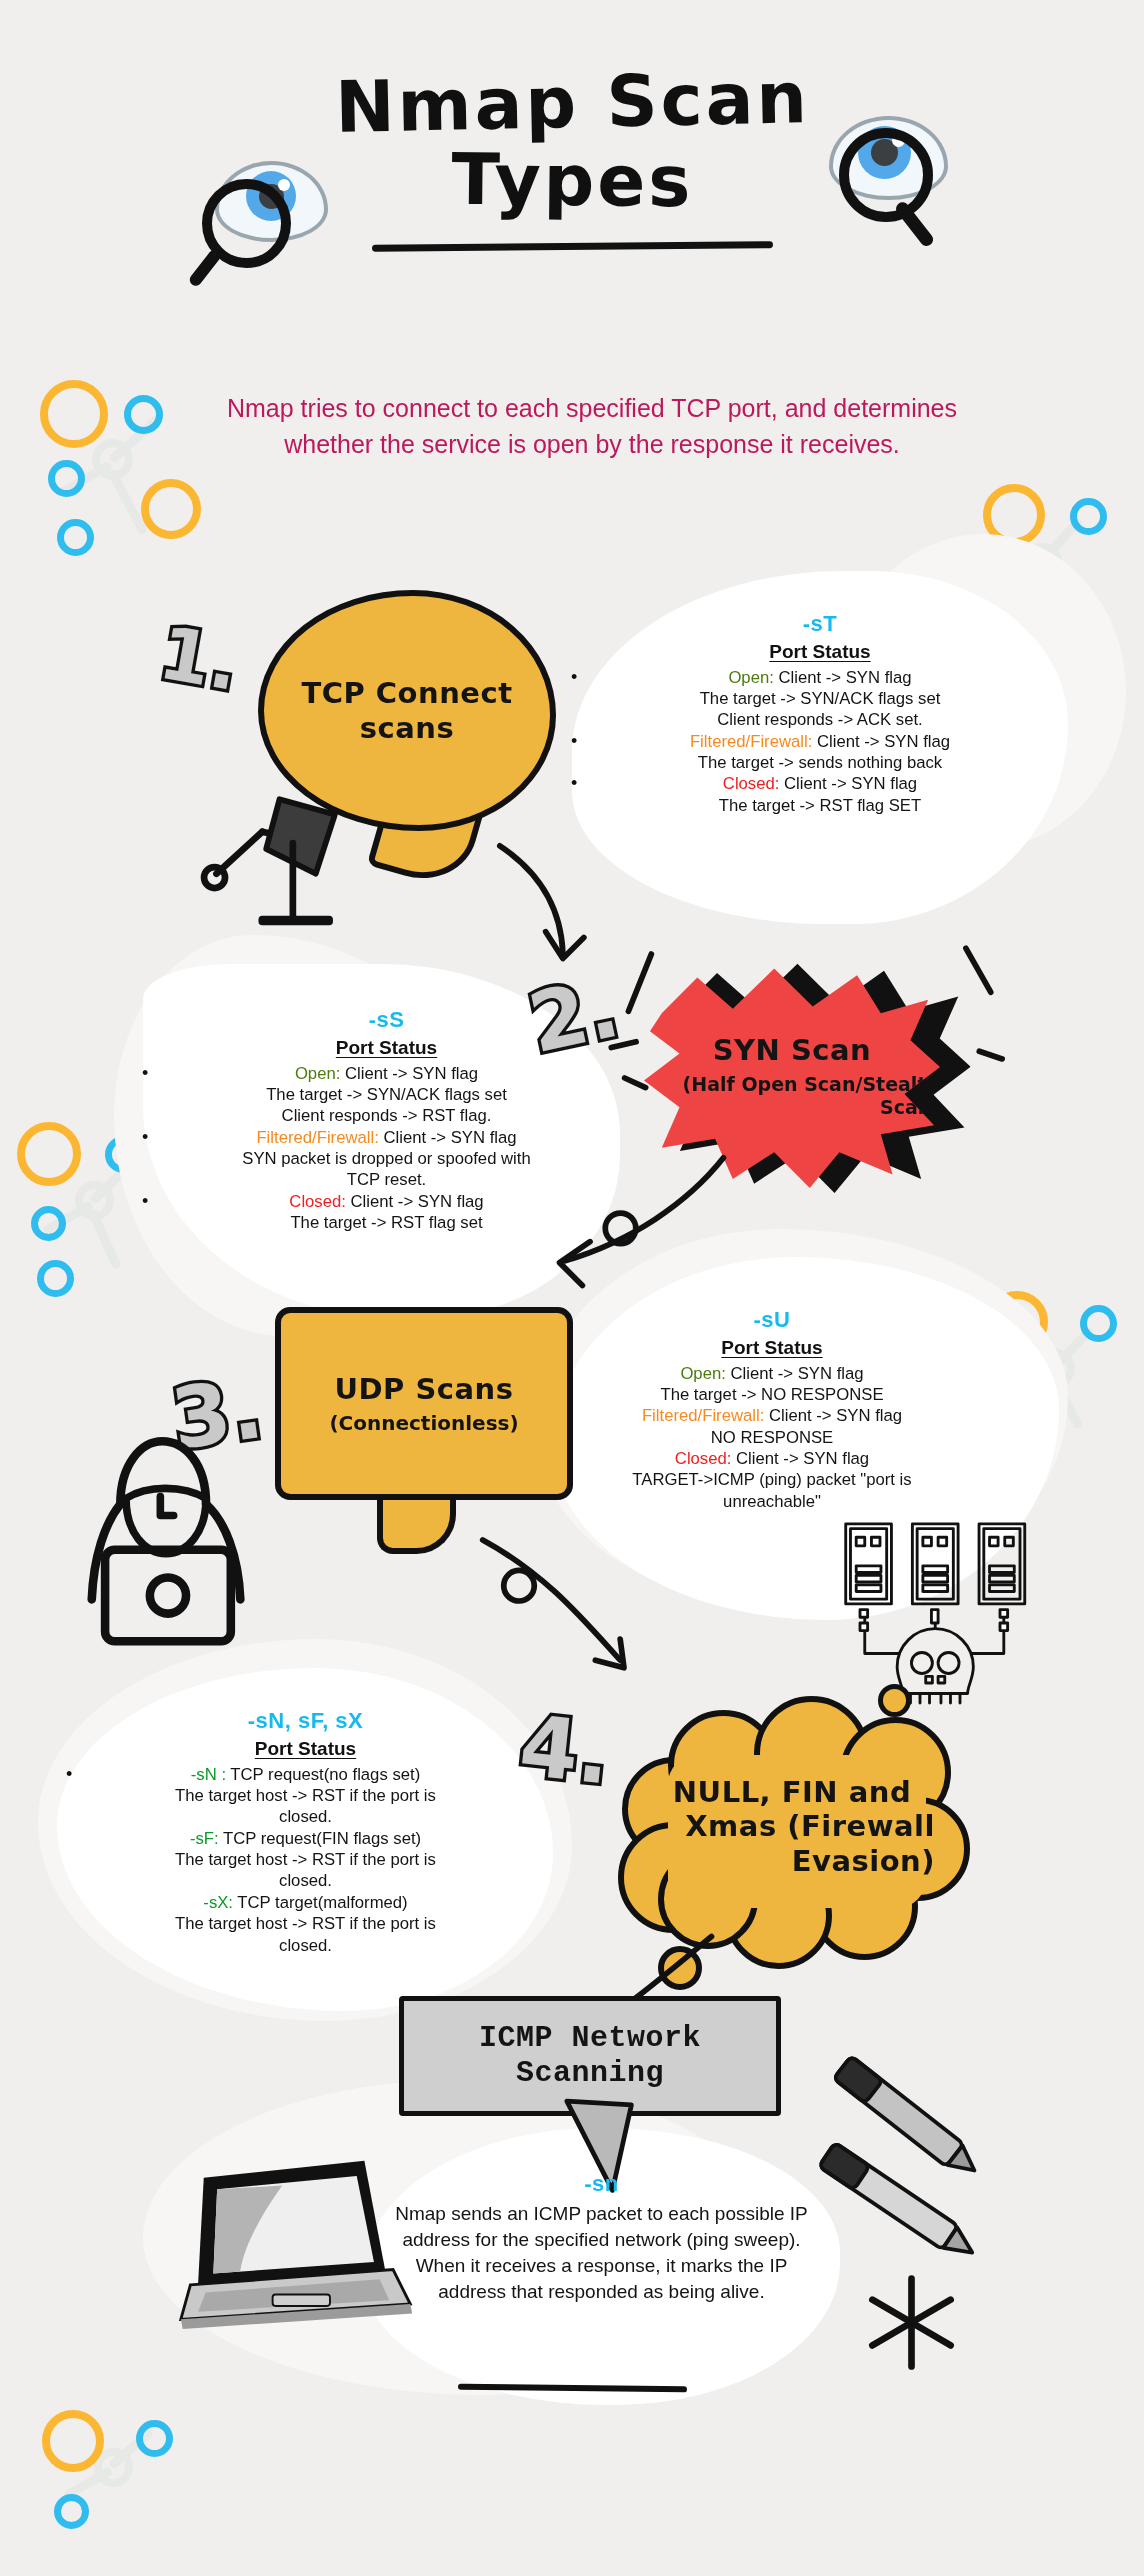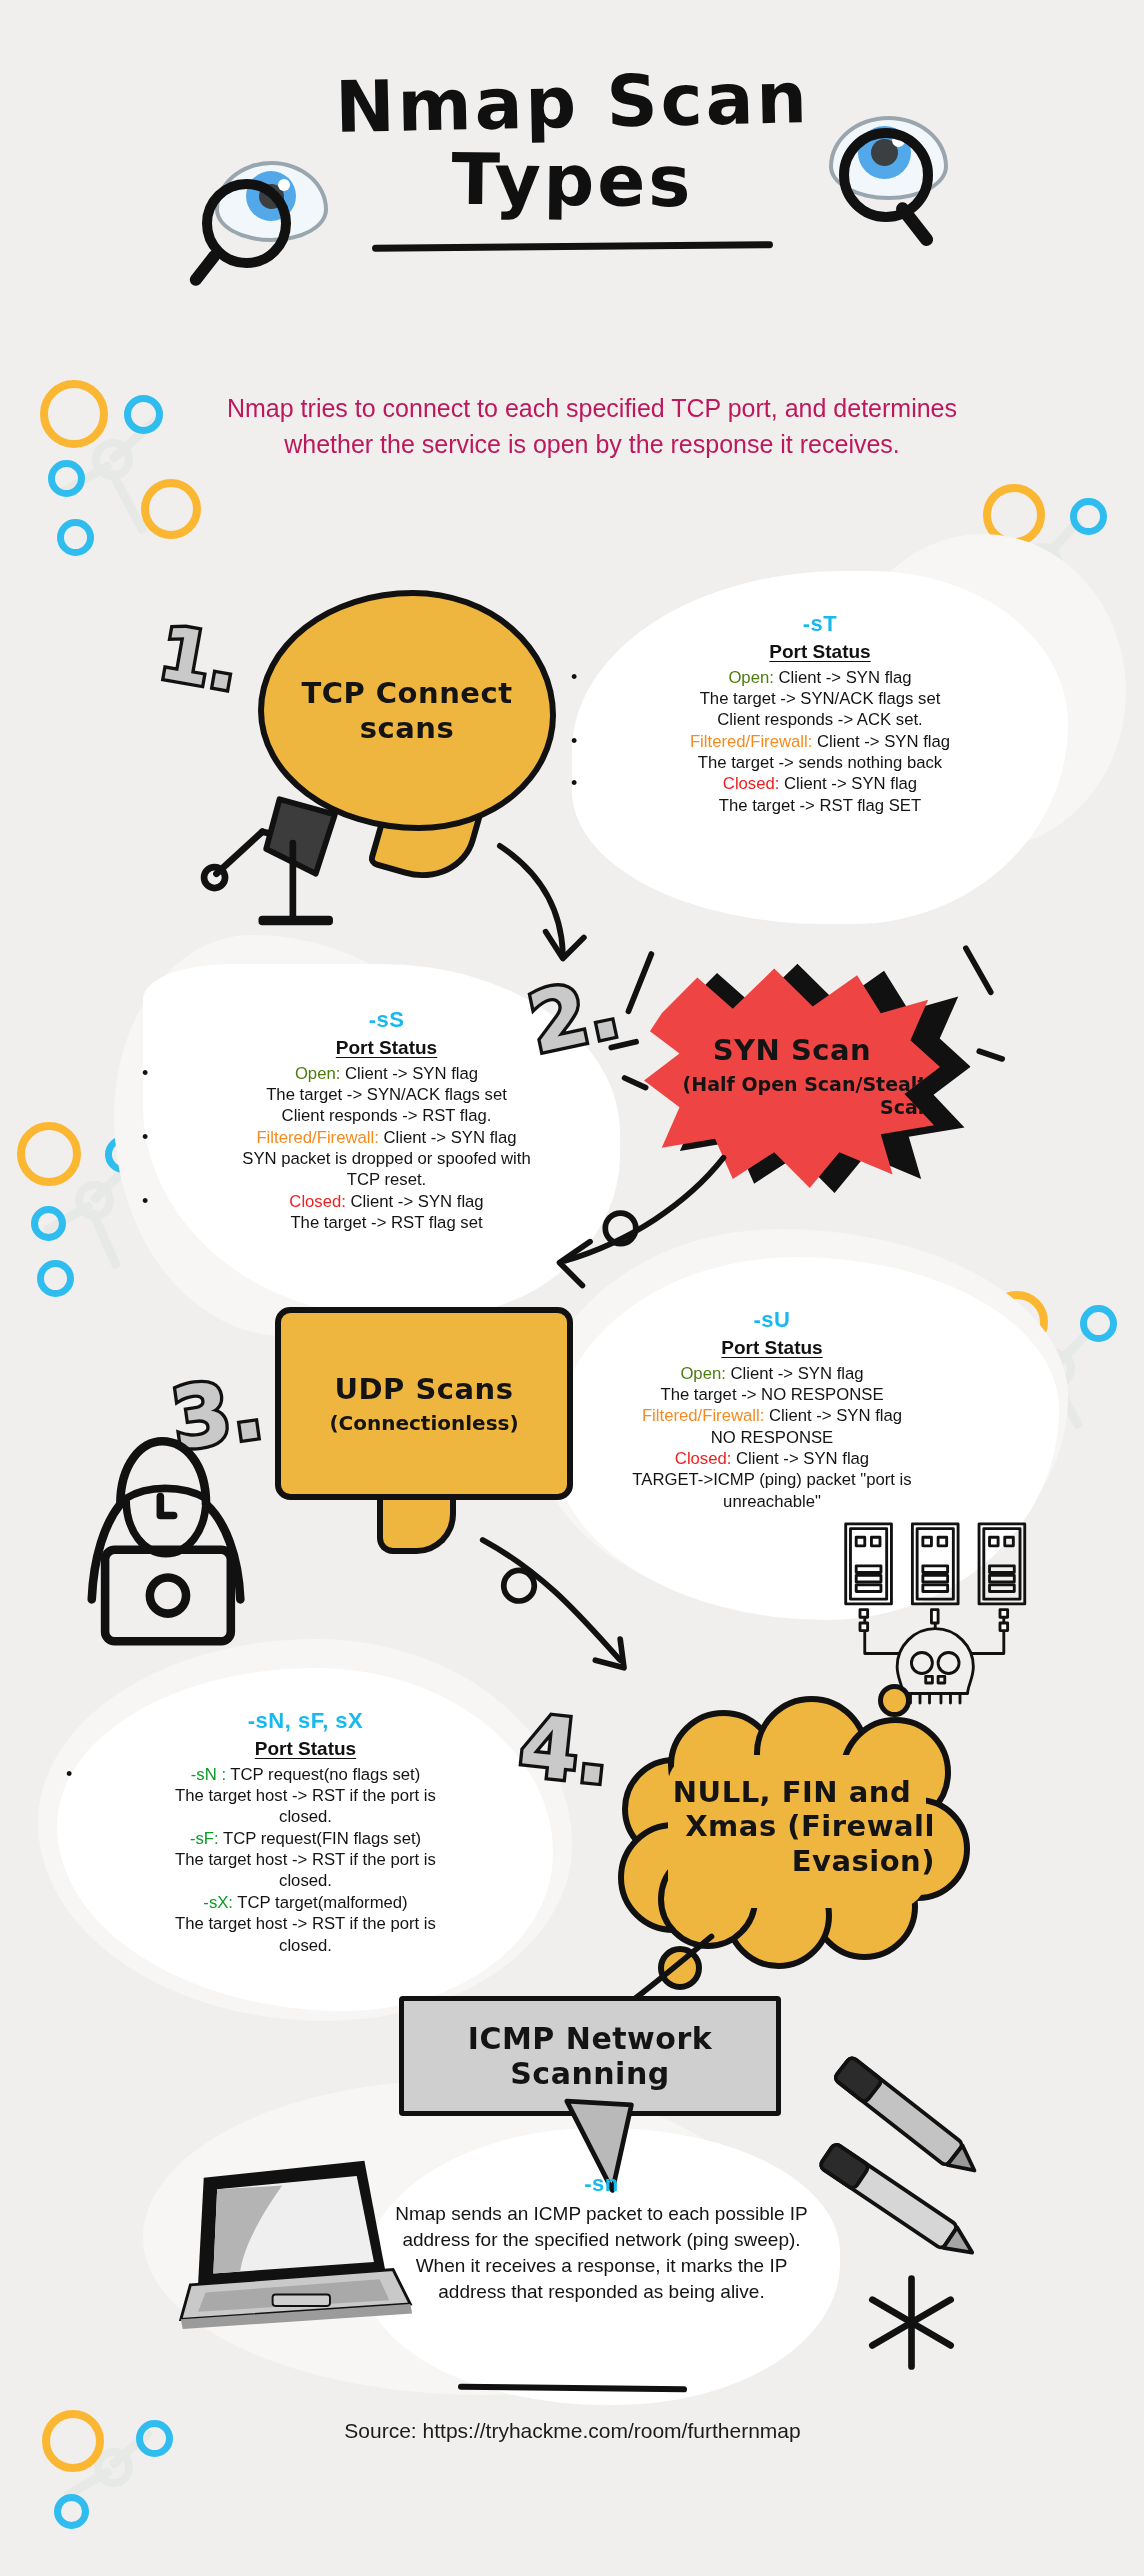--- a/index.html
+++ b/index.html
@@ -121,21 +121,21 @@
     left:377px;top:1474px;width:67px;height:74px;
     background:#efb63f;border:6.7px solid #111;border-top:none;
     border-radius:0 0 50% 20%;
   }
   #co-null{
     left:649px;top:1717px;width:286px;height:219px;
     border-radius:48% 52% 50% 50% / 52% 48% 52% 48%;
   }
   #co-icmp{
     left:399px;top:1996px;width:372px;height:110px;
-    background:#cfcfcf;border:5.7px solid #111;border-radius:3.8px;
+    background:#cfcfcf;border:5.7px solid #111;border-radius:3.8px;font-family:Liberation Mono, monospace;
   }
   #co-icmp .big{font-size:30px;}
 
   
   #co-syn{
     left:644px;top:964px;width:296px;height:224px;
     background:#ef4444;
     border:none;
     clip-path:polygon(
       6% 22%, 18% 6%, 30% 20%, 44% 2%, 57% 19%, 72% 5%, 80% 22%,
@@ -540,16 +540,15 @@
 
   <svg class="deco" style="left:859px;top:2271px;" width="105" height="105" viewBox="0 0 110 110">
     <g class="stroke" stroke-width="7">
       <path d="M55,8 L55,100"></path>
       <path d="M14,30 L96,78"></path>
       <path d="M96,30 L14,78"></path>
     </g>
   </svg>
 
   <div class="abs" id="src-rule"></div>
-  <div class="abs" id="source">Source: https://tryhackme.com/room/furthernmap</div>
 
 </div>
 
 
 </body></html>

